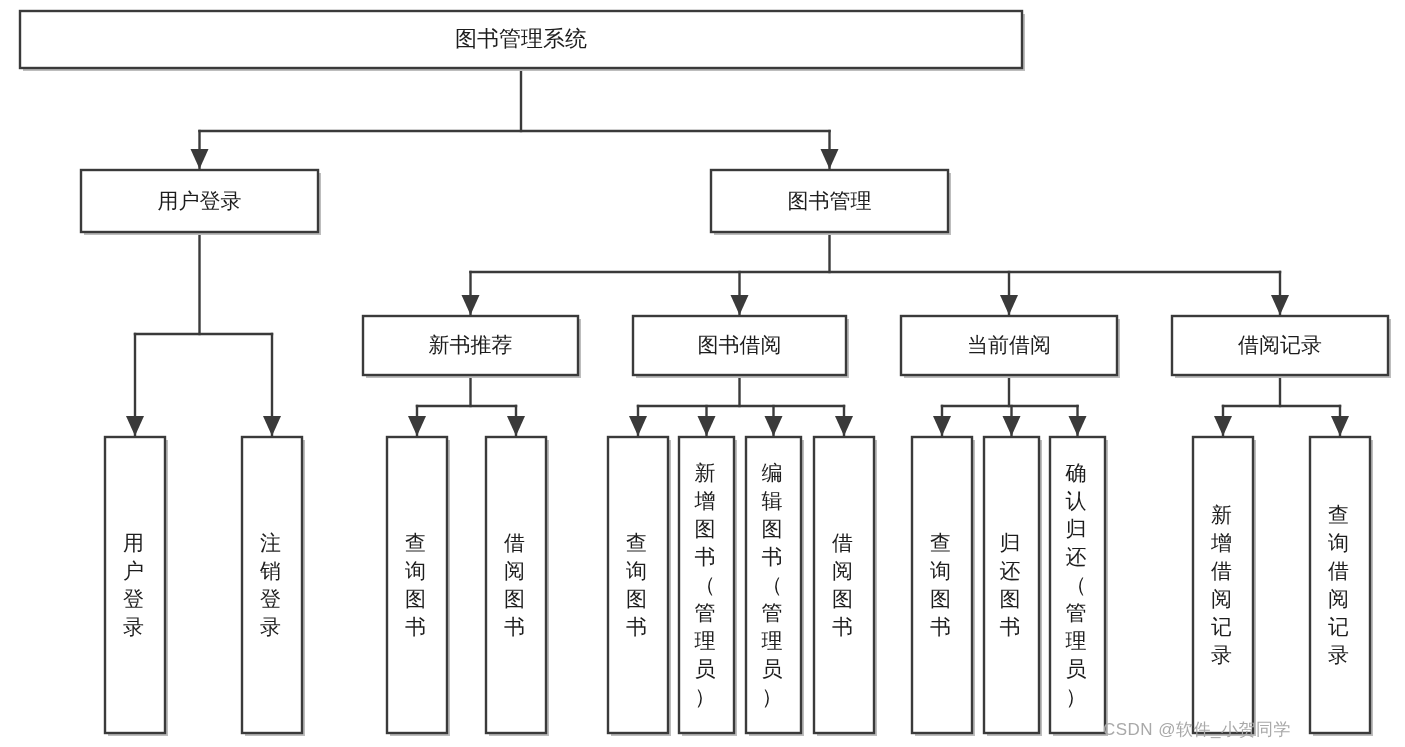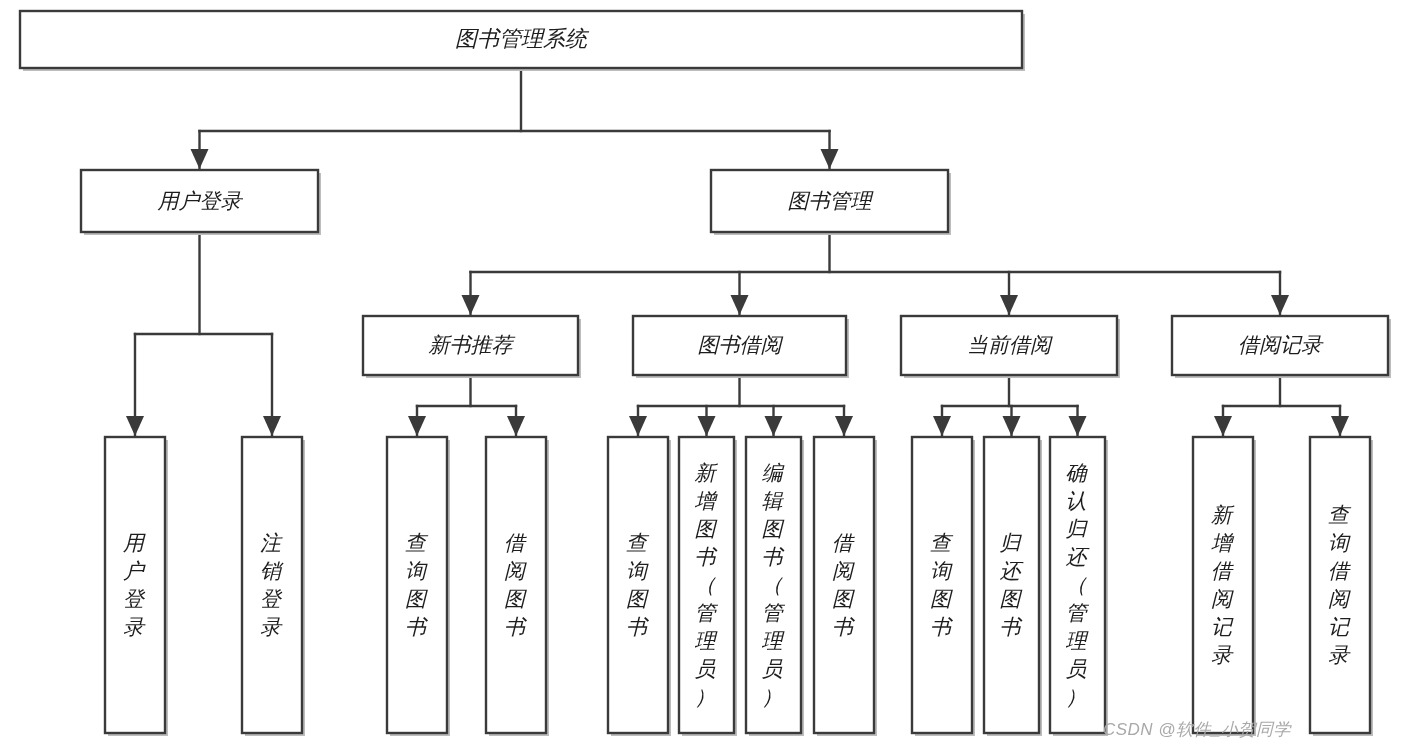--- a/index.html
+++ b/index.html
@@ -1,21 +1,21 @@
 <!DOCTYPE html>
 <html><head>
 <meta charset="utf-8">
 <title>图书管理系统 功能结构图</title>
 <style>
   html,body{margin:0;padding:0;background:#ffffff;}
   body{
     font-family:"Liberation Sans","DejaVu Sans",sans-serif;
     width:1405px;height:747px;overflow:hidden;position:relative;
   }
-  #diagram-root{position:absolute;left:0;top:0;width:1303px;height:747px;font-style:italic;}
+  #diagram-root{position:absolute;left:0;top:0;width:1303px;height:747px;}
   svg{display:block;}
   .node-rect{fill:#ffffff;stroke:#3a3a3a;stroke-width:2.4;}
   .node-shadow{fill:#bdbdbd;}
   .link{stroke:#3a3a3a;stroke-width:2.4;fill:none;stroke-linecap:square;}
   .arrow-head{fill:#3a3a3a;stroke:none;}
   .node-label{
     font-family:"Liberation Sans","DejaVu Sans",sans-serif;
     fill:#1d1d1d;font-size:21px;
     text-anchor:middle;dominant-baseline:middle;
   }

